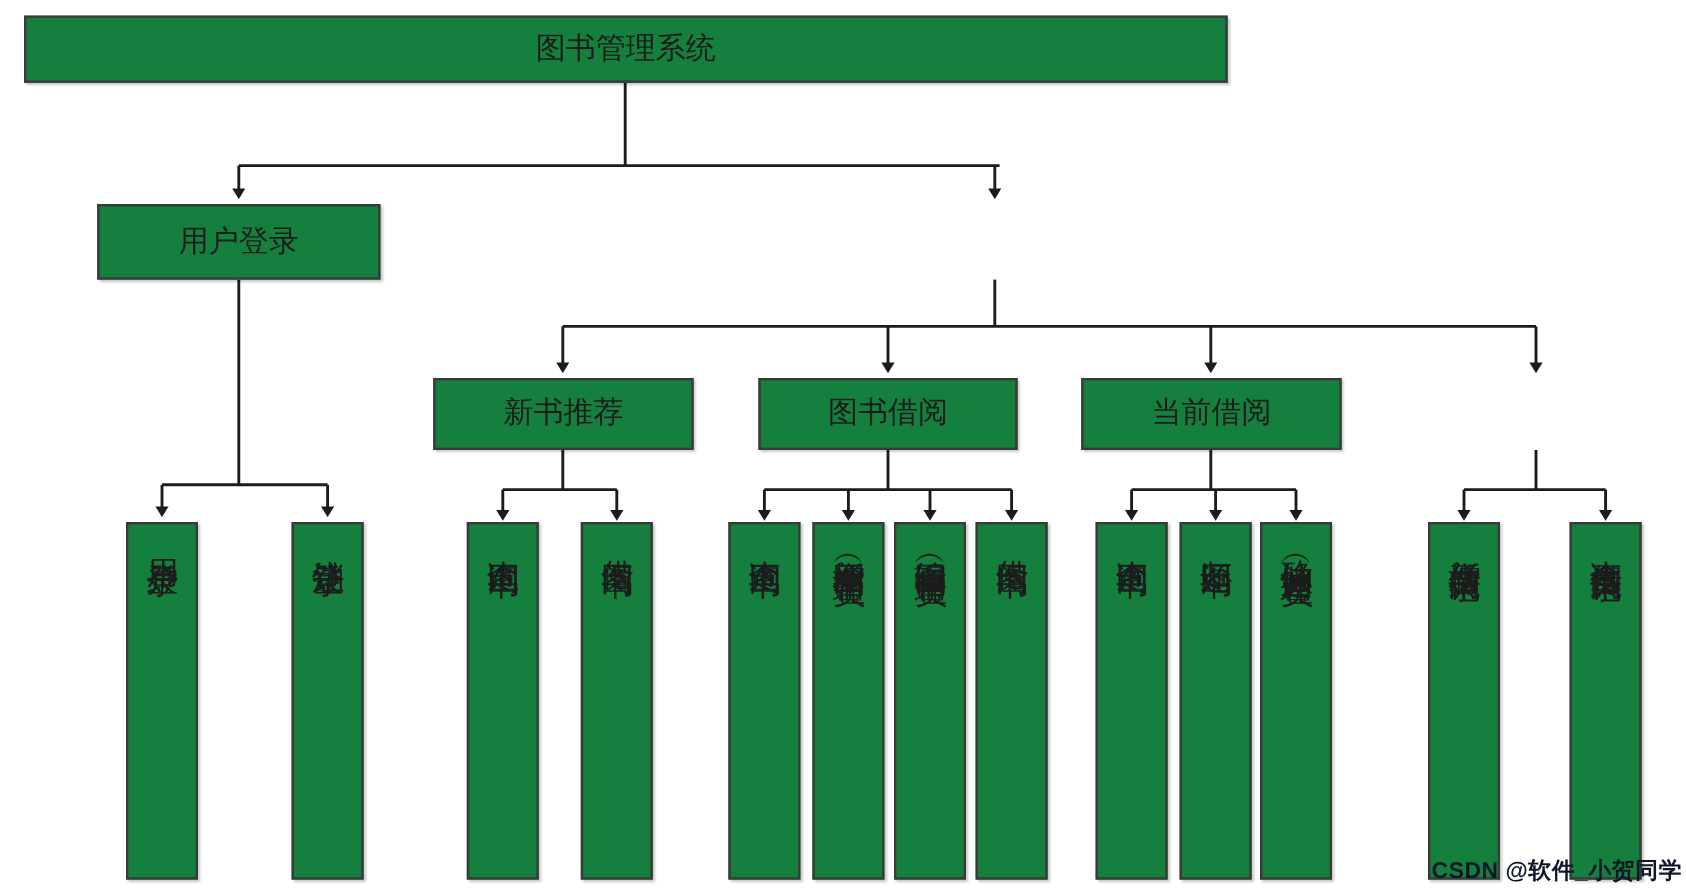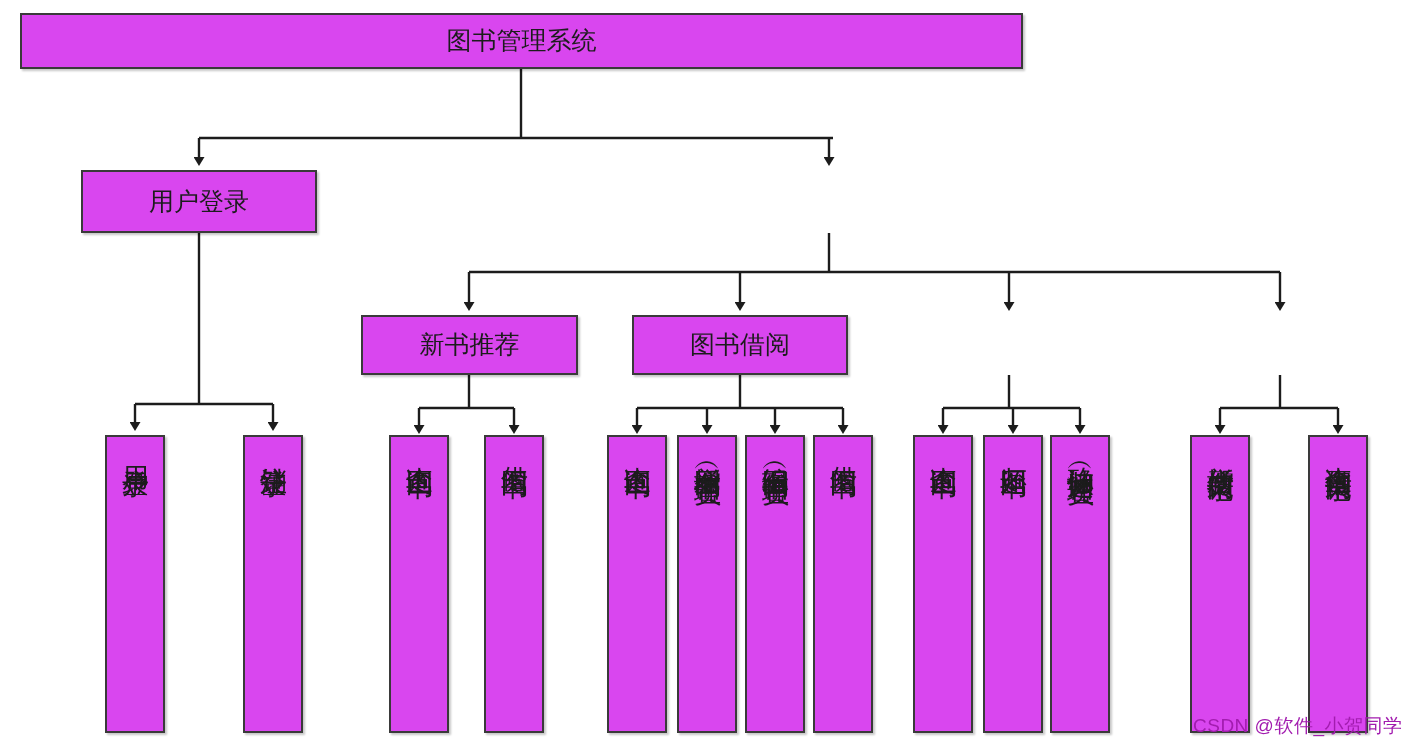--- a/index.html
+++ b/index.html
@@ -21,21 +21,21 @@
     position: absolute;
     left: 0;
     top: 0;
     width: 1405px;
     height: 747px;
     pointer-events: none;
   }
   .node {
     position: absolute;
     box-sizing: border-box;
-    background: #d946ef;
+    background: #15803d;
     border: 2px solid #3a3a3a;
     box-shadow: 2px 2px 2px rgba(0,0,0,0.22);
     display: flex;
     align-items: center;
     justify-content: center;
     color: #202020;
   }
   .node-label {
     font-family: "Liberation Sans", sans-serif;
     color: #1c1c1c;
@@ -57,23 +57,24 @@
     writing-mode: vertical-rl;
     text-orientation: upright;
     font-size: 27px;
     letter-spacing: 2px;
     line-height: 1;
   }
   .watermark {
     position: absolute;
     font-family: "Liberation Sans", sans-serif;
     font-size: 19px;
-    color: #a21caf;
+    color: #0f172a;
     white-space: nowrap;
     letter-spacing: 0.5px;
+    font-weight: bold;
   }
 </style>
 </head>
 <body>
 
 <div id="canvas">
 
   <svg id="edges" viewBox="0 0 1405 747" xmlns="http://www.w3.org/2000/svg">
     <defs>
       <marker id="arrow" markerWidth="9" markerHeight="11" refX="1" refY="5.5" orient="auto" markerUnits="userSpaceOnUse">
@@ -131,20 +132,23 @@
   <div class="node horiz" id="node-l2-0" style="left: 81px; top: 170px; width: 236px; height: 63px;">
     <span class="node-label">用户登录</span>
   </div>
 
   <div class="node horiz" id="node-l3-1" style="left: 632px; top: 315px; width: 216px; height: 60px;">
     <span class="node-label">图书借阅</span>
   </div>
   <div class="node horiz" id="node-l3-0" style="left: 361px; top: 315px; width: 217px; height: 60px;">
     <span class="node-label">新书推荐</span>
   </div>
+  <div class="node horiz" id="node-l3-2" style="left: 901px; top: 315px; width: 217px; height: 60px;">
+    <span class="node-label">当前借阅</span>
+  </div>
 
   <div class="node vert" id="node-leaf-0" style="left: 105px; top: 435px; width: 60px; height: 298px;">
     <span class="node-label">用户登录</span>
   </div>
   <div class="node vert" id="node-leaf-1" style="left: 243px; top: 435px; width: 60px; height: 298px;">
     <span class="node-label">注销登录</span>
   </div>
   <div class="node vert" id="node-leaf-2" style="left: 389px; top: 435px; width: 60px; height: 298px;">
     <span class="node-label">查询图书</span>
   </div>

